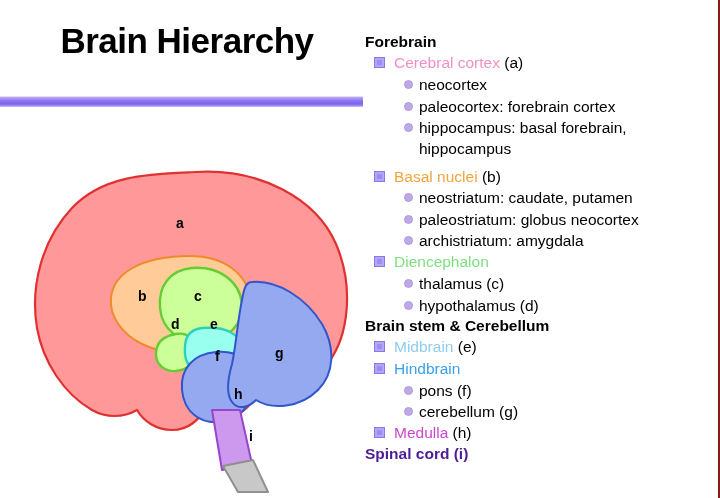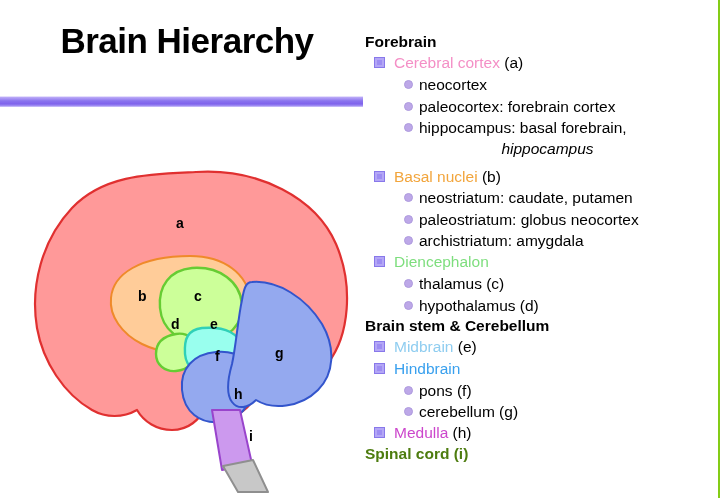--- a/index.html
+++ b/index.html
@@ -7,21 +7,21 @@
     padding: 0;
     background: #ffffff;
   }
   #slide {
     position: relative;
     width: 720px;
     height: 498px;
     background: #ffffff;
     overflow: hidden;
     font-family: "Liberation Sans", sans-serif;
-    border-right: 2px solid #84cc16;
+    border-right: 2px solid #7f1d1d;
     box-sizing: border-box;
   }
 
   
   #title {
     position: absolute;
     left: 22px;
     top: 22px;
     width: 330px;
     text-align: center;
@@ -76,44 +76,43 @@
   }
 
   .hdr {
     font-weight: bold;
     font-size: 15.5px;
     color: #000000;
     line-height: 1.32;
     margin: 0;
     padding: 0 0 0 2px;
   }
-  .hdr.gray { color: #4d7c0f; }
+  .hdr.gray { color: #4c1d95; }
 
   .lvl1 {
     position: relative;
     padding-left: 31px;
     line-height: 1.4;
     margin: 0;
     font-size: 15.5px;
   }
   .lvl2 {
     position: relative;
     padding-left: 56px;
     line-height: 1.38;
     margin: 0;
     font-size: 15.5px;
   }
   .cont2 {
     padding-left: 56px;
     line-height: 1.38;
     margin: 0;
     font-size: 15.5px;
-    text-align: center;
+    text-align: left;
     padding-right: 39px;
-    font-style: italic;
   }
 
   .sq-bullet {
     position: absolute;
     left: 11px;
     top: 5px;
     width: 11px;
     height: 11px;
     background: #9d8df2;
     border: 1px solid #8878ea;

